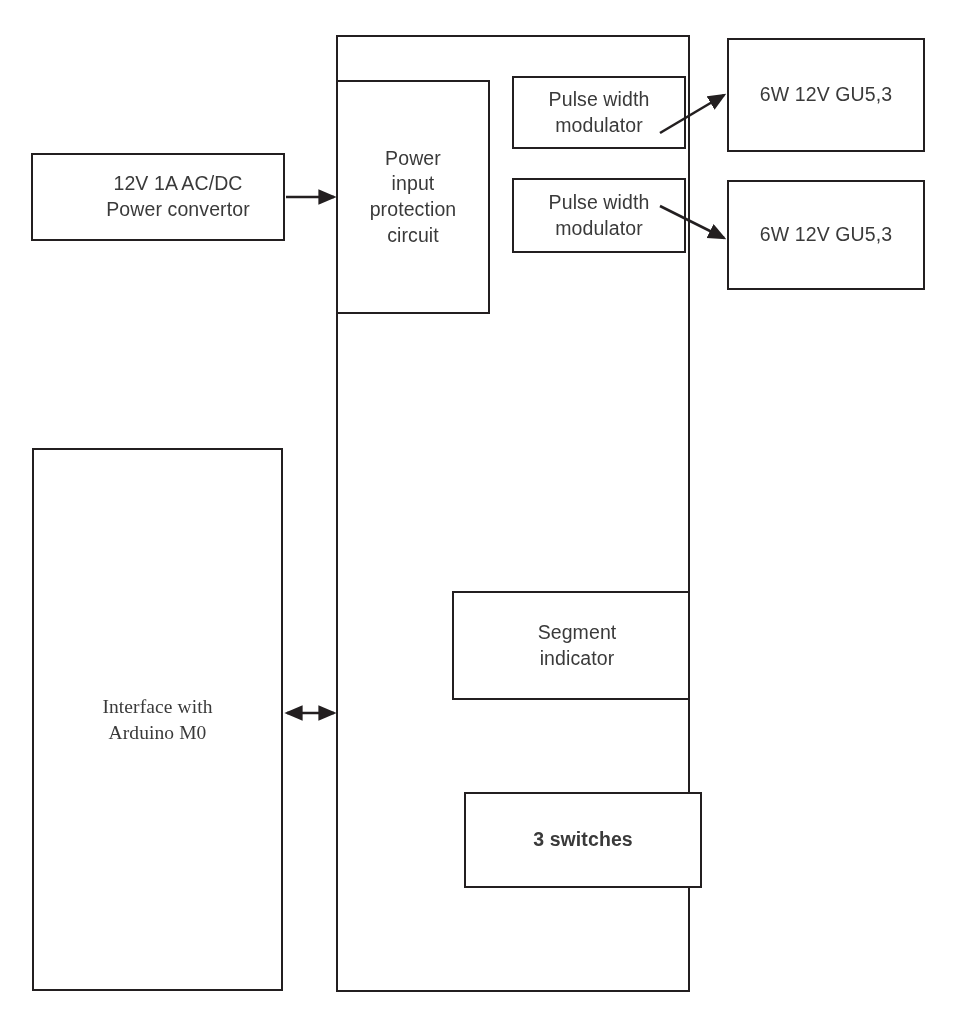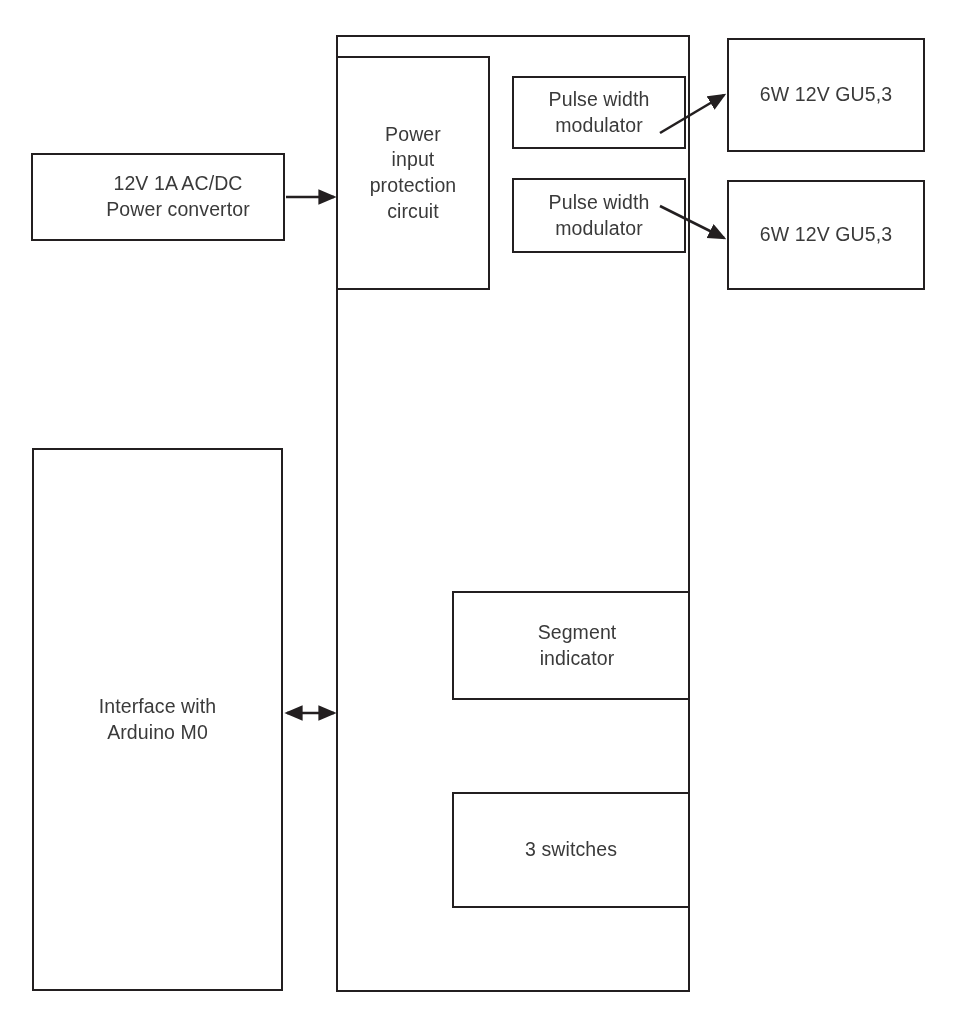--- a/index.html
+++ b/index.html
@@ -37,28 +37,28 @@
   .box.container-box {
     display: block;
   }
   .label {
     display: block;
     white-space: pre-line;
   }
 
   
   #converter-box   { left: 31px;  top: 153px; width: 254px; height: 88px; padding-left: 40px; }
-  #arduino-box     { left: 32px;  top: 448px; width: 251px; height: 543px; }
+  #arduino-box     { left: 32px;  top: 448px; width: 251px; height: 543px; font-family: Liberation Serif, serif; }
   #controller-box  { left: 336px; top: 35px;  width: 354px; height: 957px; }
-  #protection-box  { left: 336px; top: 56px;  width: 154px; height: 234px; }
+  #protection-box  { left: 336px; top: 80px;  width: 154px; height: 234px; }
   #pwm1-box        { left: 512px; top: 76px;  width: 174px; height: 73px; }
   #pwm2-box        { left: 512px; top: 178px; width: 174px; height: 75px; }
   #clock-box       { left: 452px; top: 386px; width: 238px; height: 118px; }
   #segment-box     { left: 452px; top: 591px; width: 238px; height: 109px; padding-left: 12px; }
-  #switches-box    { left: 452px; top: 792px; width: 238px; height: 116px; }
+  #switches-box    { left: 464px; top: 792px; width: 238px; height: 96px; font-weight: bold; }
   #lamp1-box       { left: 727px; top: 38px;  width: 198px; height: 114px; }
   #lamp2-box       { left: 727px; top: 180px; width: 198px; height: 110px; }
 
   #arrows {
     position: absolute;
     left: 0;
     top: 0;
     width: 958px;
     height: 1024px;
     pointer-events: none;

